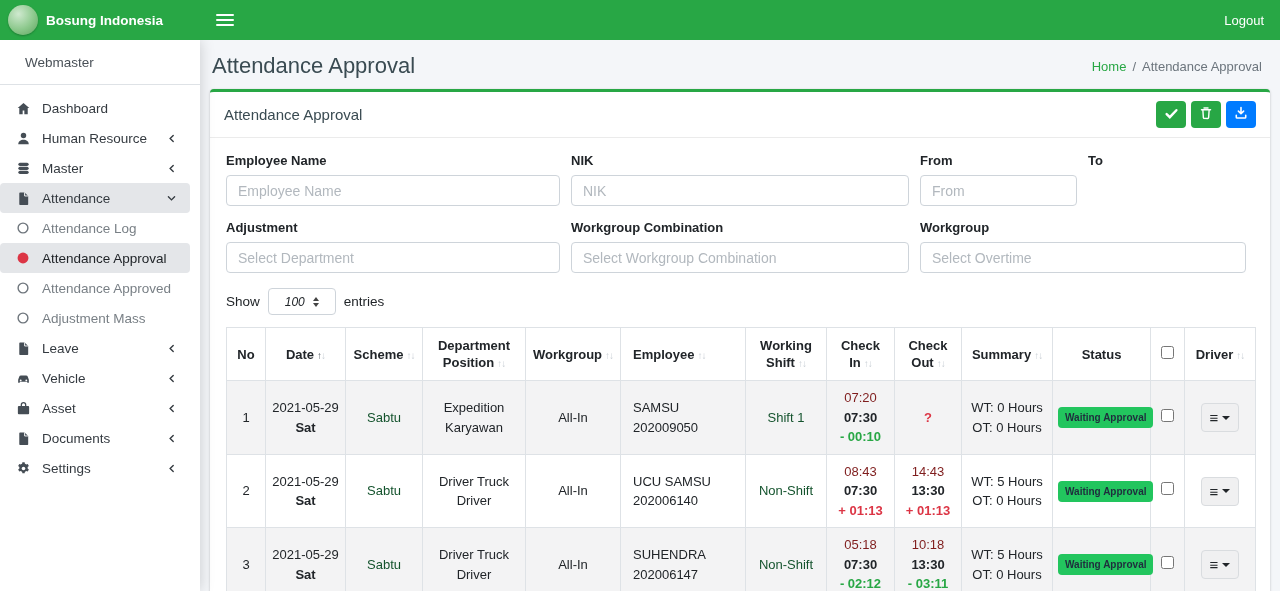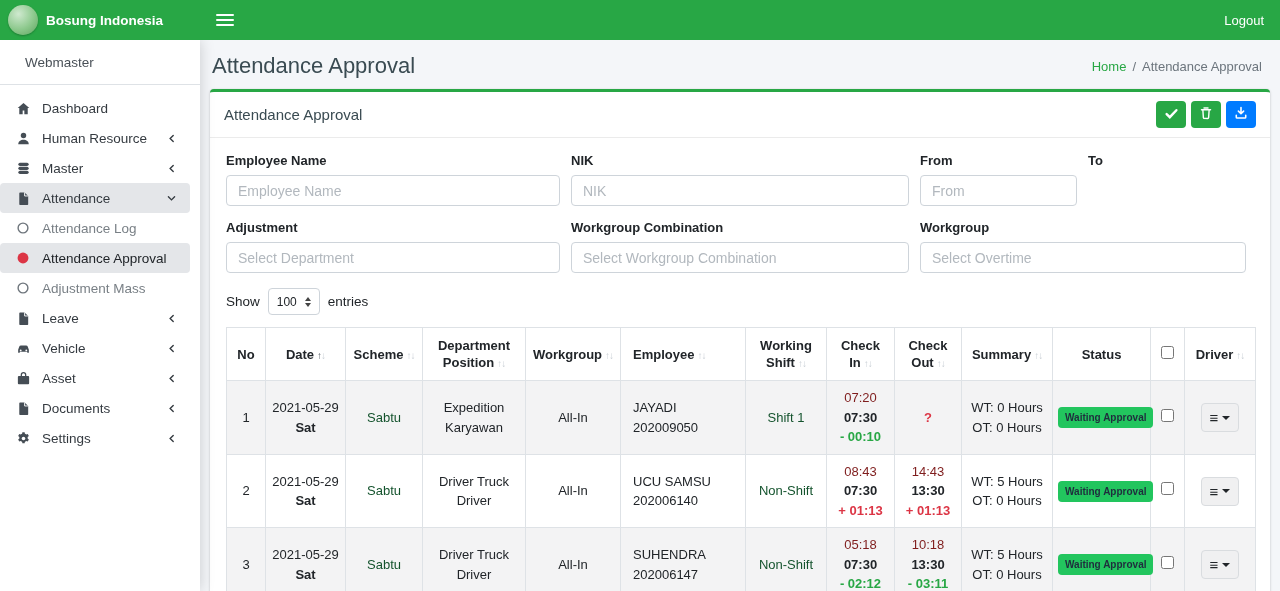--- a/index.html
+++ b/index.html
@@ -57,22 +57,22 @@
   
   .filter-grid { display:grid; grid-template-columns:334px 338px 157px 158px; column-gap:11px; row-gap:14px; }
   .field label { display:block; font-size:13px; font-weight:bold; color:#212529; margin-bottom:7px; }
   .field input { width:100%; height:31px; border:1px solid #ced4da; border-radius:4px; padding:0 11px;
     font-size:14px; color:#495057; font-family:inherit; outline:none; background:#fff; }
   .field input::placeholder { color:#b2b8be; }
   .span2 { grid-column:3 / 5; }
 
   
   .show-entries { display:flex; align-items:center; gap:8px; margin:15px 0 12px; font-size:13.5px; color:#212529; }
-  .entries-select { width:52px; height:27px; border:1px solid #ced4da; border-radius:4px; display:flex;
-    align-items:center; justify-content:center; gap:8px; font-size:12px; cursor:pointer; background:#fff; }
+  .entries-select { width:68px; height:27px; border:1px solid #ced4da; border-radius:4px; display:flex;
+    align-items:center; justify-content:center; gap:8px; font-size:12px; cursor:pointer; background:#fff;font-style:italic; }
   .spin { display:flex; flex-direction:column; gap:2px; }
   .spin i { width:0; height:0; border-left:3.5px solid transparent; border-right:3.5px solid transparent; }
   .spin .up { border-bottom:4px solid #444; }
   .spin .dn { border-top:4px solid #444; }
 
   
   table { border-collapse:collapse; table-layout:fixed; width:1029px; font-size:13px; background:#fff; }
   th, td { border:1px solid #dee2e6; vertical-align:middle; text-align:center; }
   th { font-weight:bold; padding:9px 5px; line-height:1.32; background:#fff; }
   td { padding:7px 5px; line-height:1.5; }
@@ -184,20 +184,28 @@
 
     <div class="menu-item sub sub-active">
       <span class="mi">
           <svg width="14" height="14" viewBox="0 0 16 16">
             <circle cx="8" cy="8" r="6.2" fill="#dc3545"></circle>
           </svg>
         </span>
       <span class="lbl">Attendance Approval</span>
     </div>
 
+    <div class="menu-item sub">
+      <span class="mi">
+          <svg width="14" height="14" viewBox="0 0 16 16">
+            <circle cx="8" cy="8" r="5.6" fill="none" stroke="currentColor" stroke-width="1.6"></circle>
+          </svg>
+        </span>
+      <span class="lbl">Attendance Approved</span>
+    </div>
 
     <div class="menu-item sub">
       <span class="mi">
           <svg width="14" height="14" viewBox="0 0 16 16">
             <circle cx="8" cy="8" r="5.6" fill="none" stroke="currentColor" stroke-width="1.6"></circle>
           </svg>
         </span>
       <span class="lbl">Adjustment Mass</span>
     </div>
 
@@ -395,21 +403,21 @@
                 <div>2021-05-29</div>
                 <div style="font-weight:bold">Sat</div>
               </td>
             <td><a class="cell-link" href="#">Sabtu</a></td>
             <td>
                 <div>Expedition</div>
                 <div>Karyawan</div>
               </td>
             <td>All-In</td>
             <td class="left">
-                <div>JAYADI</div>
+                <div>SAMSU</div>
                 <div>202009050</div>
               </td>
             <td><a class="cell-link" href="#">Shift 1</a></td>
             <td>
                 <div class="t-log">07:20</div>
                 <div class="t-sched">07:30</div>
                 <div class="t-diff neg">- 00:10</div>
               </td>
             <td>
                 <div class="t-log missing">?</div>

